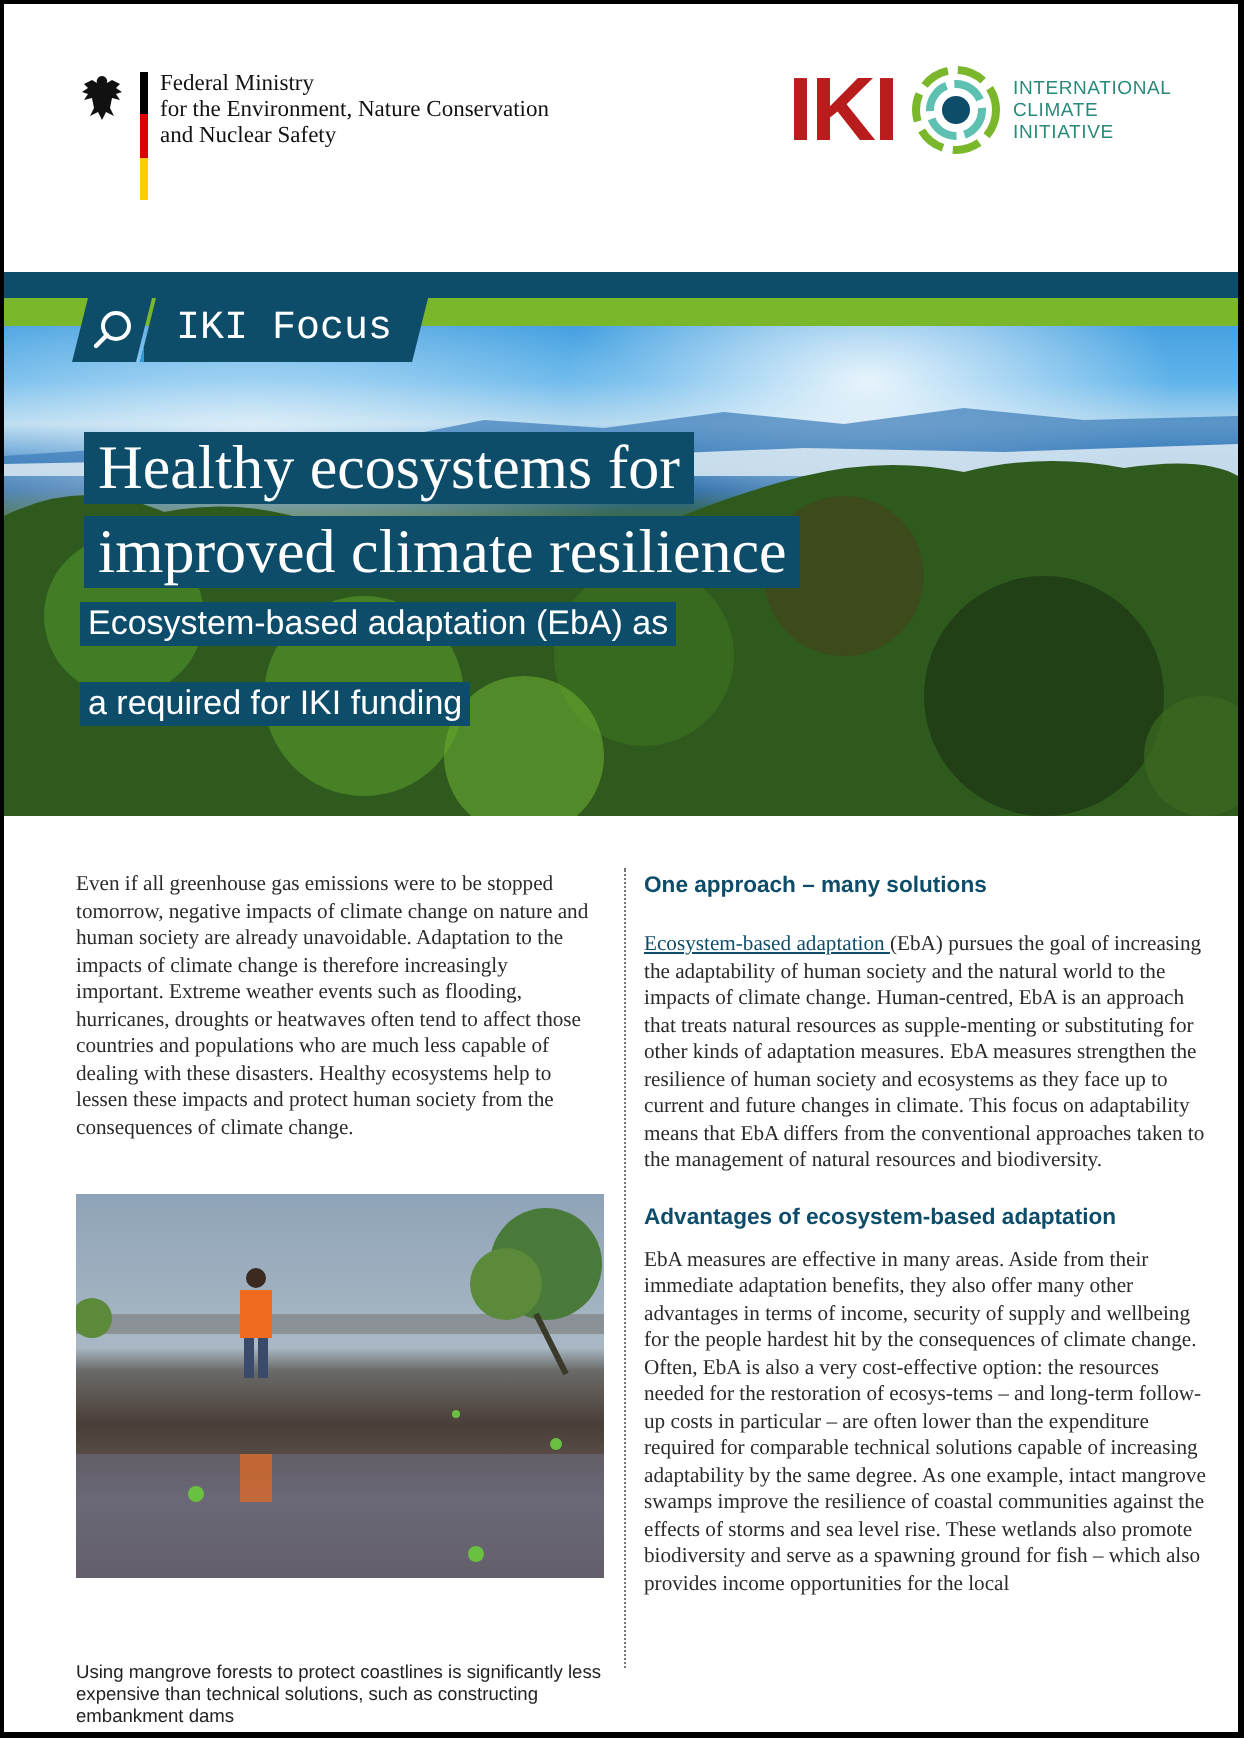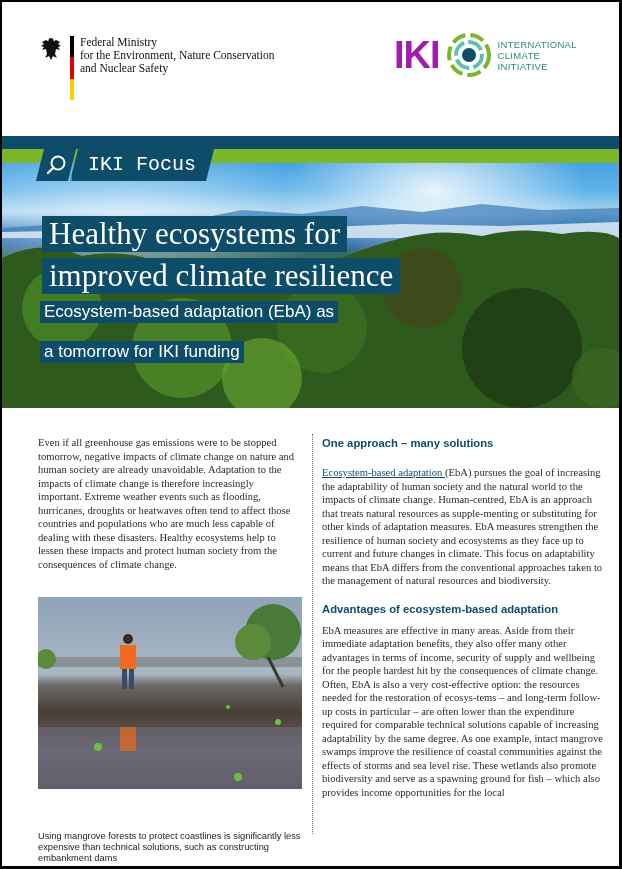--- a/index.html
+++ b/index.html
@@ -8,21 +8,21 @@
     .page-frame { position: absolute; left: 0; top: 0; width: 622px; height: 869px; border: 2px solid #000; border-right-width: 3px; border-bottom-width: 3px; pointer-events: none; z-index: 50; }
 
     
     .bmu-logo { position: absolute; left: 40px; top: 36px; display: flex; }
     .eagle { width: 22px; height: 26px; margin-right: 8px; }
     .flag-bar { width: 4px; height: 64px; display: flex; flex-direction: column; margin-right: 6px; }
     .flag-bar span { flex: 1; }
     .bmu-text { font-family: Liberation Serif, serif; font-size: 11.5px; line-height: 13px; color: #111; padding-top: 0; }
 
     .iki-logo { position: absolute; left: 394px; top: 32px; display: flex; align-items: center; }
-    .iki-word { font-family: "Liberation Sans", sans-serif; font-weight: bold; font-size: 38px; letter-spacing: -1px; color: #a21caf; line-height: 40px; }
+    .iki-word { font-family: "Liberation Sans", sans-serif; font-weight: bold; font-size: 45px; letter-spacing: -1px; color: #b91c1c; line-height: 40px; }
     .iki-ring { width: 46px; height: 46px; margin-left: 6px; margin-right: 6px; }
     .iki-sub { font-family: "Liberation Sans", sans-serif; font-size: 9.5px; line-height: 11px; color: #2a8a7a; letter-spacing: 0.3px; }
 
     
     .hero { position: absolute; left: 2px; top: 136px; width: 617px; height: 272px; overflow: hidden;
       background:
         radial-gradient(ellipse at 70% 20%, rgba(255,255,255,0.85) 0%, rgba(255,255,255,0) 25%),
         radial-gradient(ellipse at 20% 30%, rgba(255,255,255,0.6) 0%, rgba(255,255,255,0) 30%),
         linear-gradient(180deg, #2f8fd8 0%, #5fb3ea 20%, #aad4ee 28%, #3a88c8 34%, #2a6aa8 40%, #3a6a4a 45%, #2e5a28 55%, #3d6e22 70%, #2a4a18 85%, #1e3a14 100%);
     }
@@ -120,21 +120,21 @@
       <span class="focus-label">IKI Focus</span>
     </div>
   </div>
 
   <div class="hero-title">
     <div><span class="title-line">Healthy ecosystems for</span></div>
     <div><span class="title-line">improved climate resilience</span></div>
   </div>
   <div class="subtitle">
     <div><span class="sub-line">Ecosystem-based adaptation (EbA) as</span></div>
-    <div><span class="sub-line">a tomorrow for IKI funding</span></div>
+    <div><span class="sub-line">a required for IKI funding</span></div>
   </div>
 </div>
 
 <div class="divider"></div>
 
 <div class="left-col">
   <p class="intro">Even if all greenhouse gas emissions were to be stopped tomorrow, negative impacts of climate change on nature and human society are already unavoidable. Adaptation to the impacts of climate change is therefore increasingly important. Extreme weather events such as flooding, hurricanes, droughts or heatwaves often tend to affect those countries and populations who are much less capable of dealing with these disasters. Healthy ecosystems help to lessen these impacts and protect human society from the consequences of climate change.</p>
 </div>
 
 <div class="photo">

